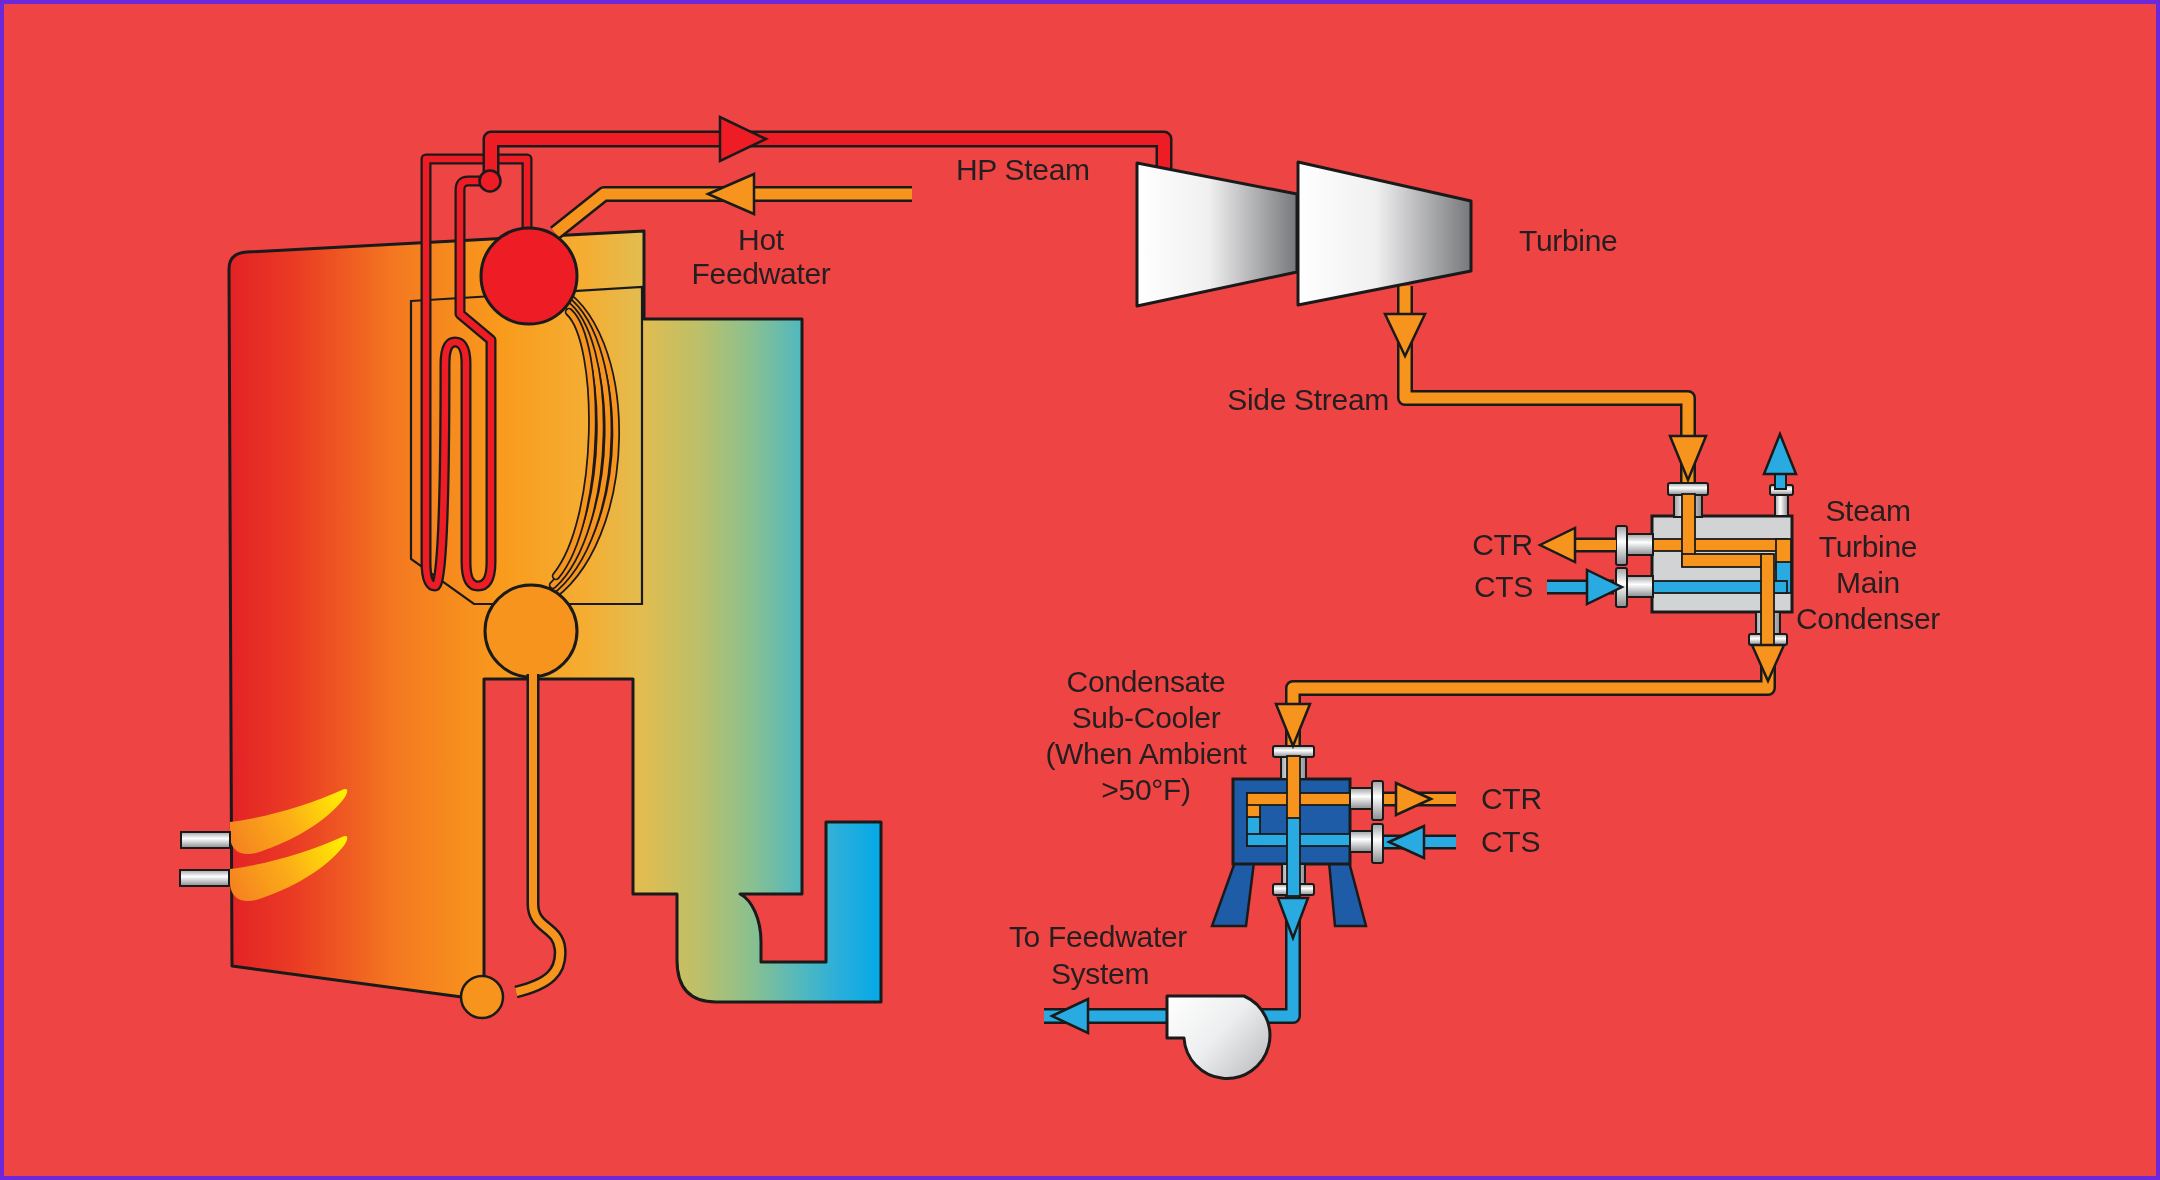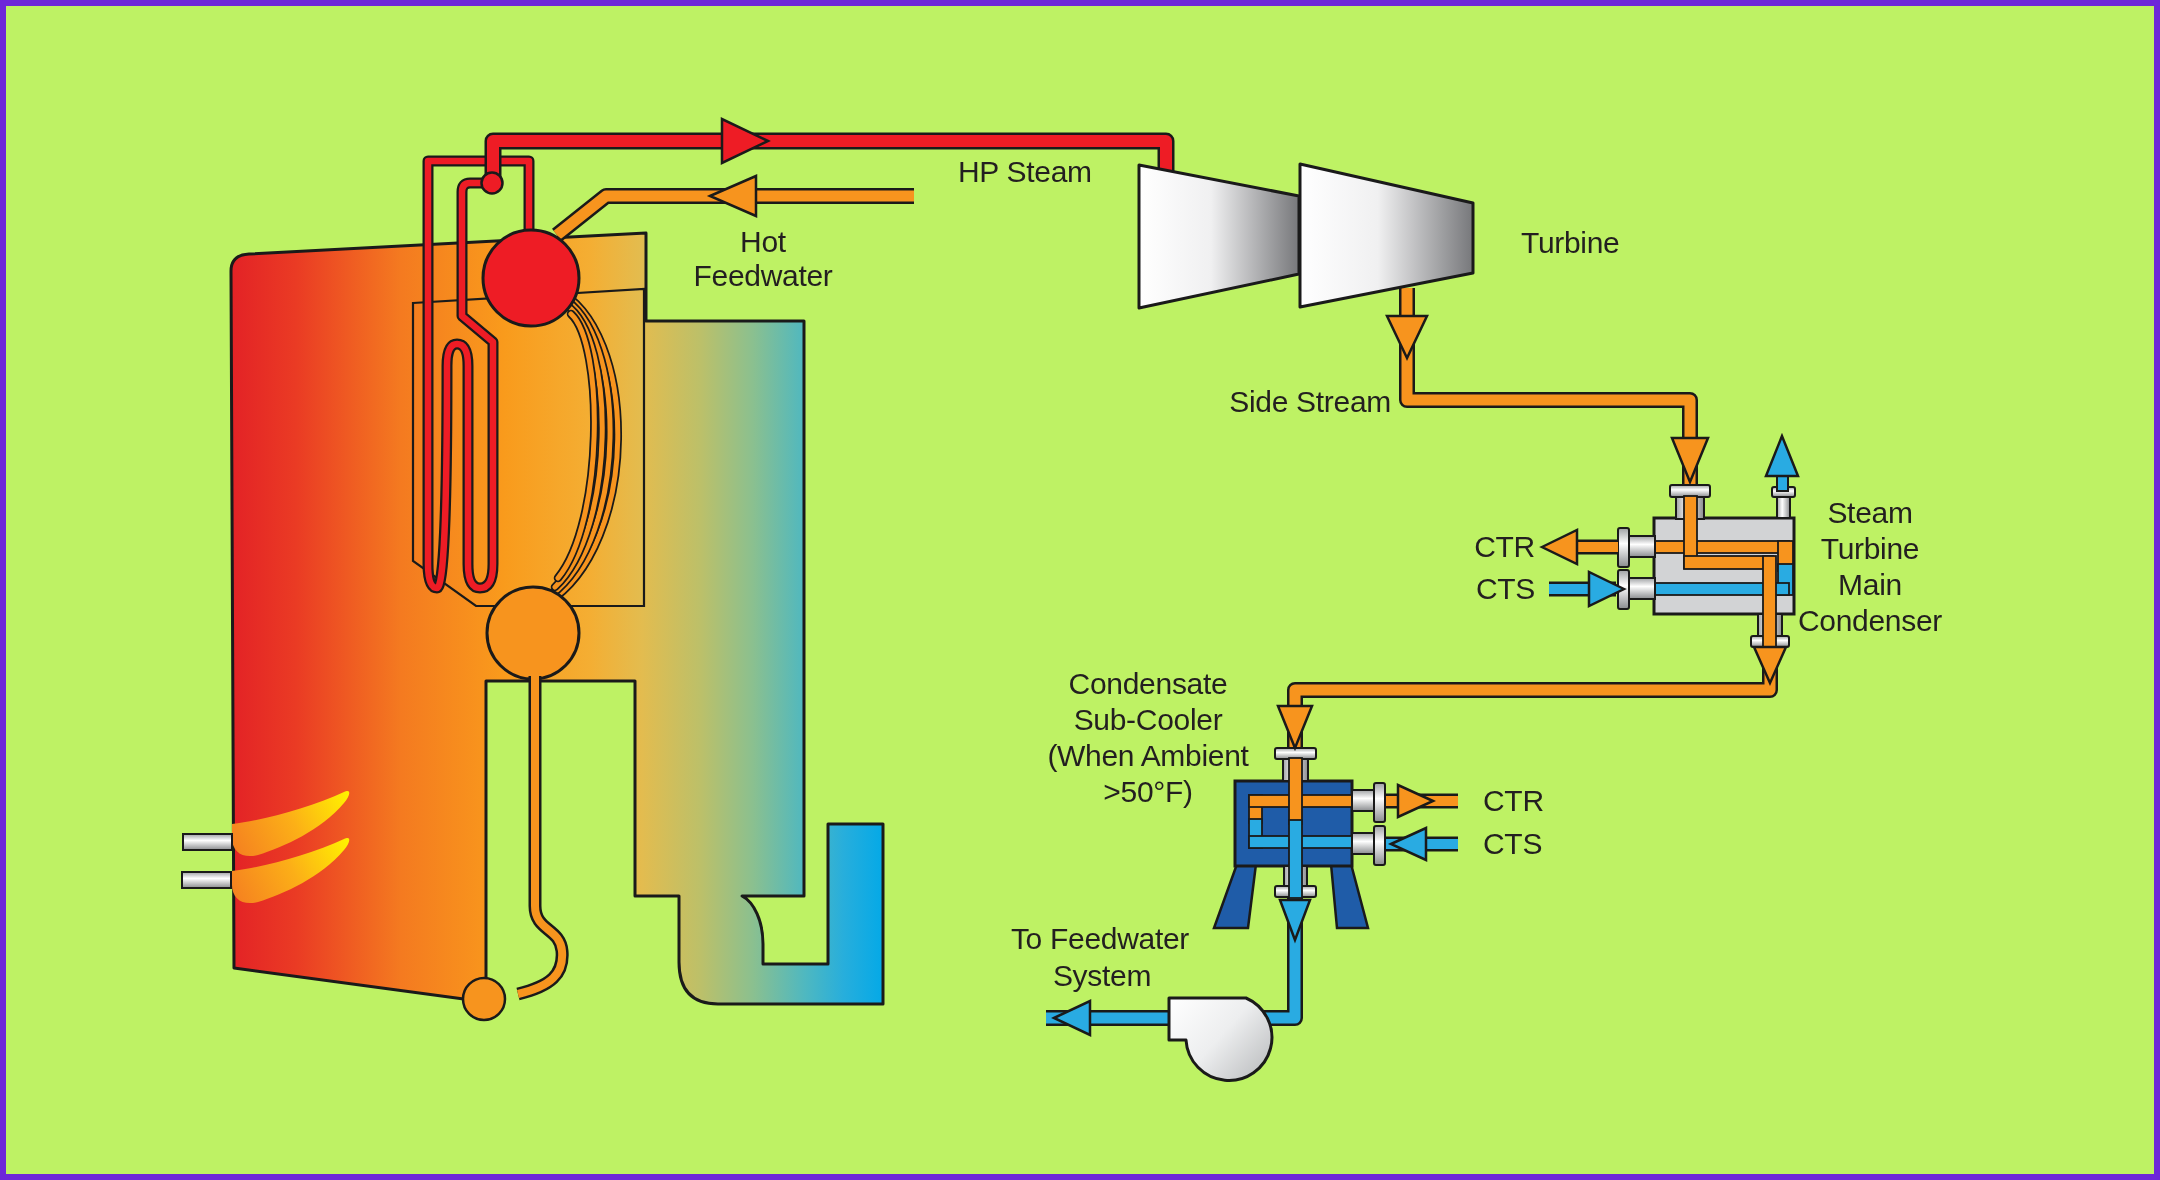--- a/index.html
+++ b/index.html
@@ -1,20 +1,20 @@
 <!DOCTYPE html>
 <html><head>
 <meta charset="utf-8">
 <title>Boiler / Steam Turbine Condensate Diagram</title>
 <style>
   html,body{margin:0;padding:0;background:#fff;}
   .stage{
     position:relative;width:2160px;height:1180px;
-    background:#bef264;
-    border:6px solid #6d28d9;
+    background:#ef4444;
+    border:4px solid #6d28d9;
     box-sizing:border-box;
     font-family:"Liberation Sans", sans-serif;
     overflow:hidden;
   }
   svg{display:block;}
   text{
     fill:#231F20;
     font-family:"Liberation Sans", sans-serif;
     font-size:30px;
     letter-spacing:-0.3px;

